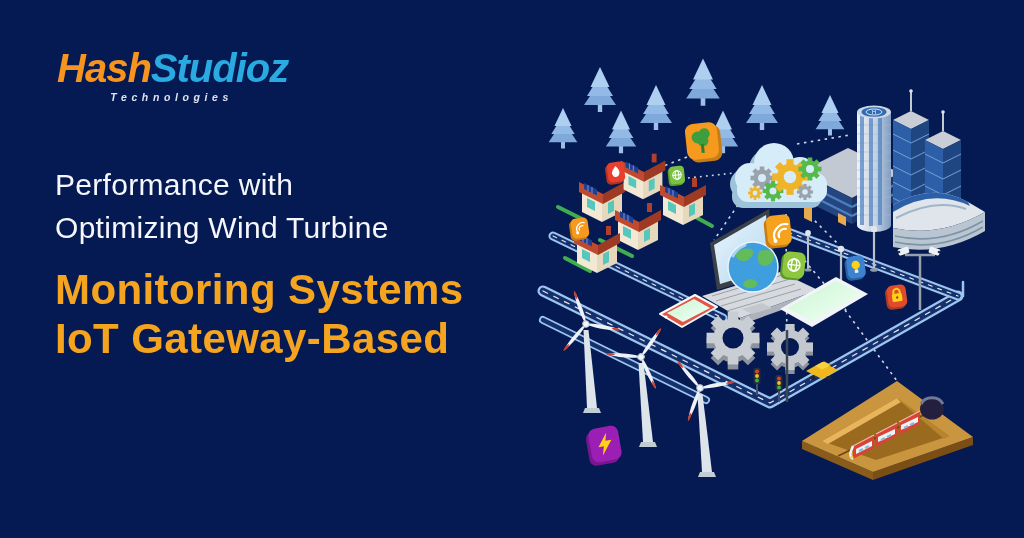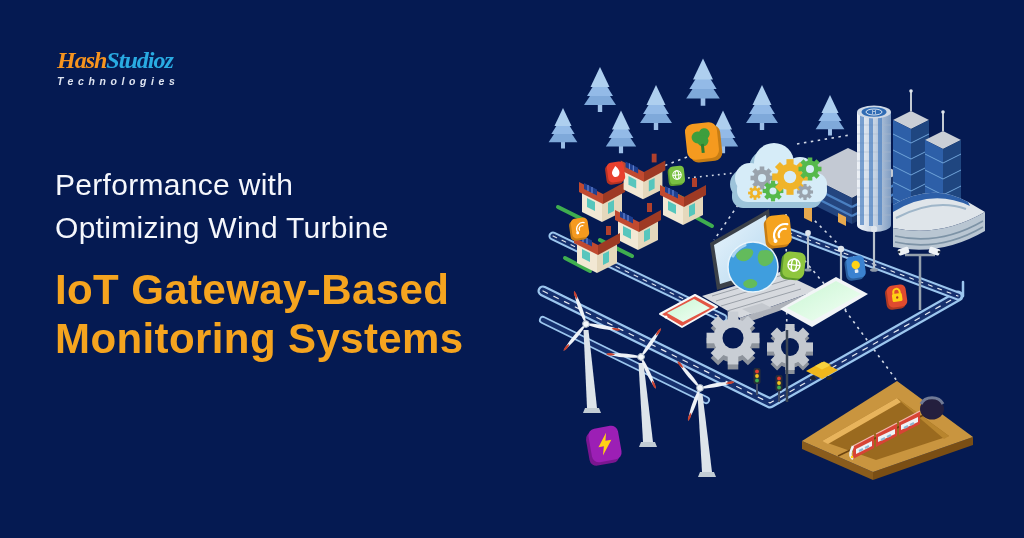--- a/index.html
+++ b/index.html
@@ -1,23 +1,23 @@
 <!DOCTYPE html>
 <html><head>
 <meta charset="utf-8">
 <style>
   html,body{margin:0;padding:0;background:#0a0f2e;}
   .canvas{position:relative;width:1024px;height:538px;background:#051a52;overflow:hidden;
           font-family:"Liberation Sans",sans-serif;}
   .logo{position:absolute;left:57px;top:48px;line-height:1;}
-  .logo-row{font-style:italic;font-weight:800;font-size:24px;letter-spacing:-1px;white-space:nowrap;font-family:Liberation Serif, serif;}
+  .logo-row{font-style:italic;font-weight:800;font-size:40px;letter-spacing:-1px;white-space:nowrap;}
   .logo-hash{color:#F7941E;}
   .logo-studioz{color:#29ABE2;}
   .logo-tagline{color:#DDE3F0;font-size:10.5px;font-weight:600;font-style:italic;
-                letter-spacing:4.6px;text-align:left;margin-top:4px;padding-right:2px;}
+                letter-spacing:4.6px;text-align:center;margin-top:4px;padding-right:2px;}
   .headline{position:absolute;left:55px;top:163px;}
   .intro{color:#F5F7FC;font-size:30px;line-height:43px;font-weight:500;letter-spacing:.3px;}
   .accent{color:#F5A41F;font-size:42px;line-height:49px;font-weight:800;letter-spacing:.4px;margin-top:16px;}
   svg.scene{position:absolute;left:0;top:0;width:1024px;height:538px;pointer-events:none;}
 </style>
 </head>
 <body>
 
 <div class="canvas">
 
@@ -27,22 +27,22 @@
     </div>
     <div class="logo-tagline">Technologies</div>
   </div>
 
   <div class="headline">
     <div class="intro">
       <div>Performance with</div>
       <div>Optimizing Wind Turbine</div>
     </div>
     <div class="accent">
+      <div>Monitoring Systems</div>
       <div>IoT Gateway-Based</div>
-      <div>Monitoring Systems</div>
     </div>
   </div>
 
   <svg class="scene" viewBox="0 0 1024 538">
     <defs>
       <linearGradient id="mint" x1="0" y1="0" x2="1" y2="1">
         <stop offset="0" stop-color="#c8f6d2"></stop>
           <stop offset="1" stop-color="#f4fff6"></stop>
       </linearGradient>
       <linearGradient id="cyl" x1="0" y1="0" x2="1" y2="0">

